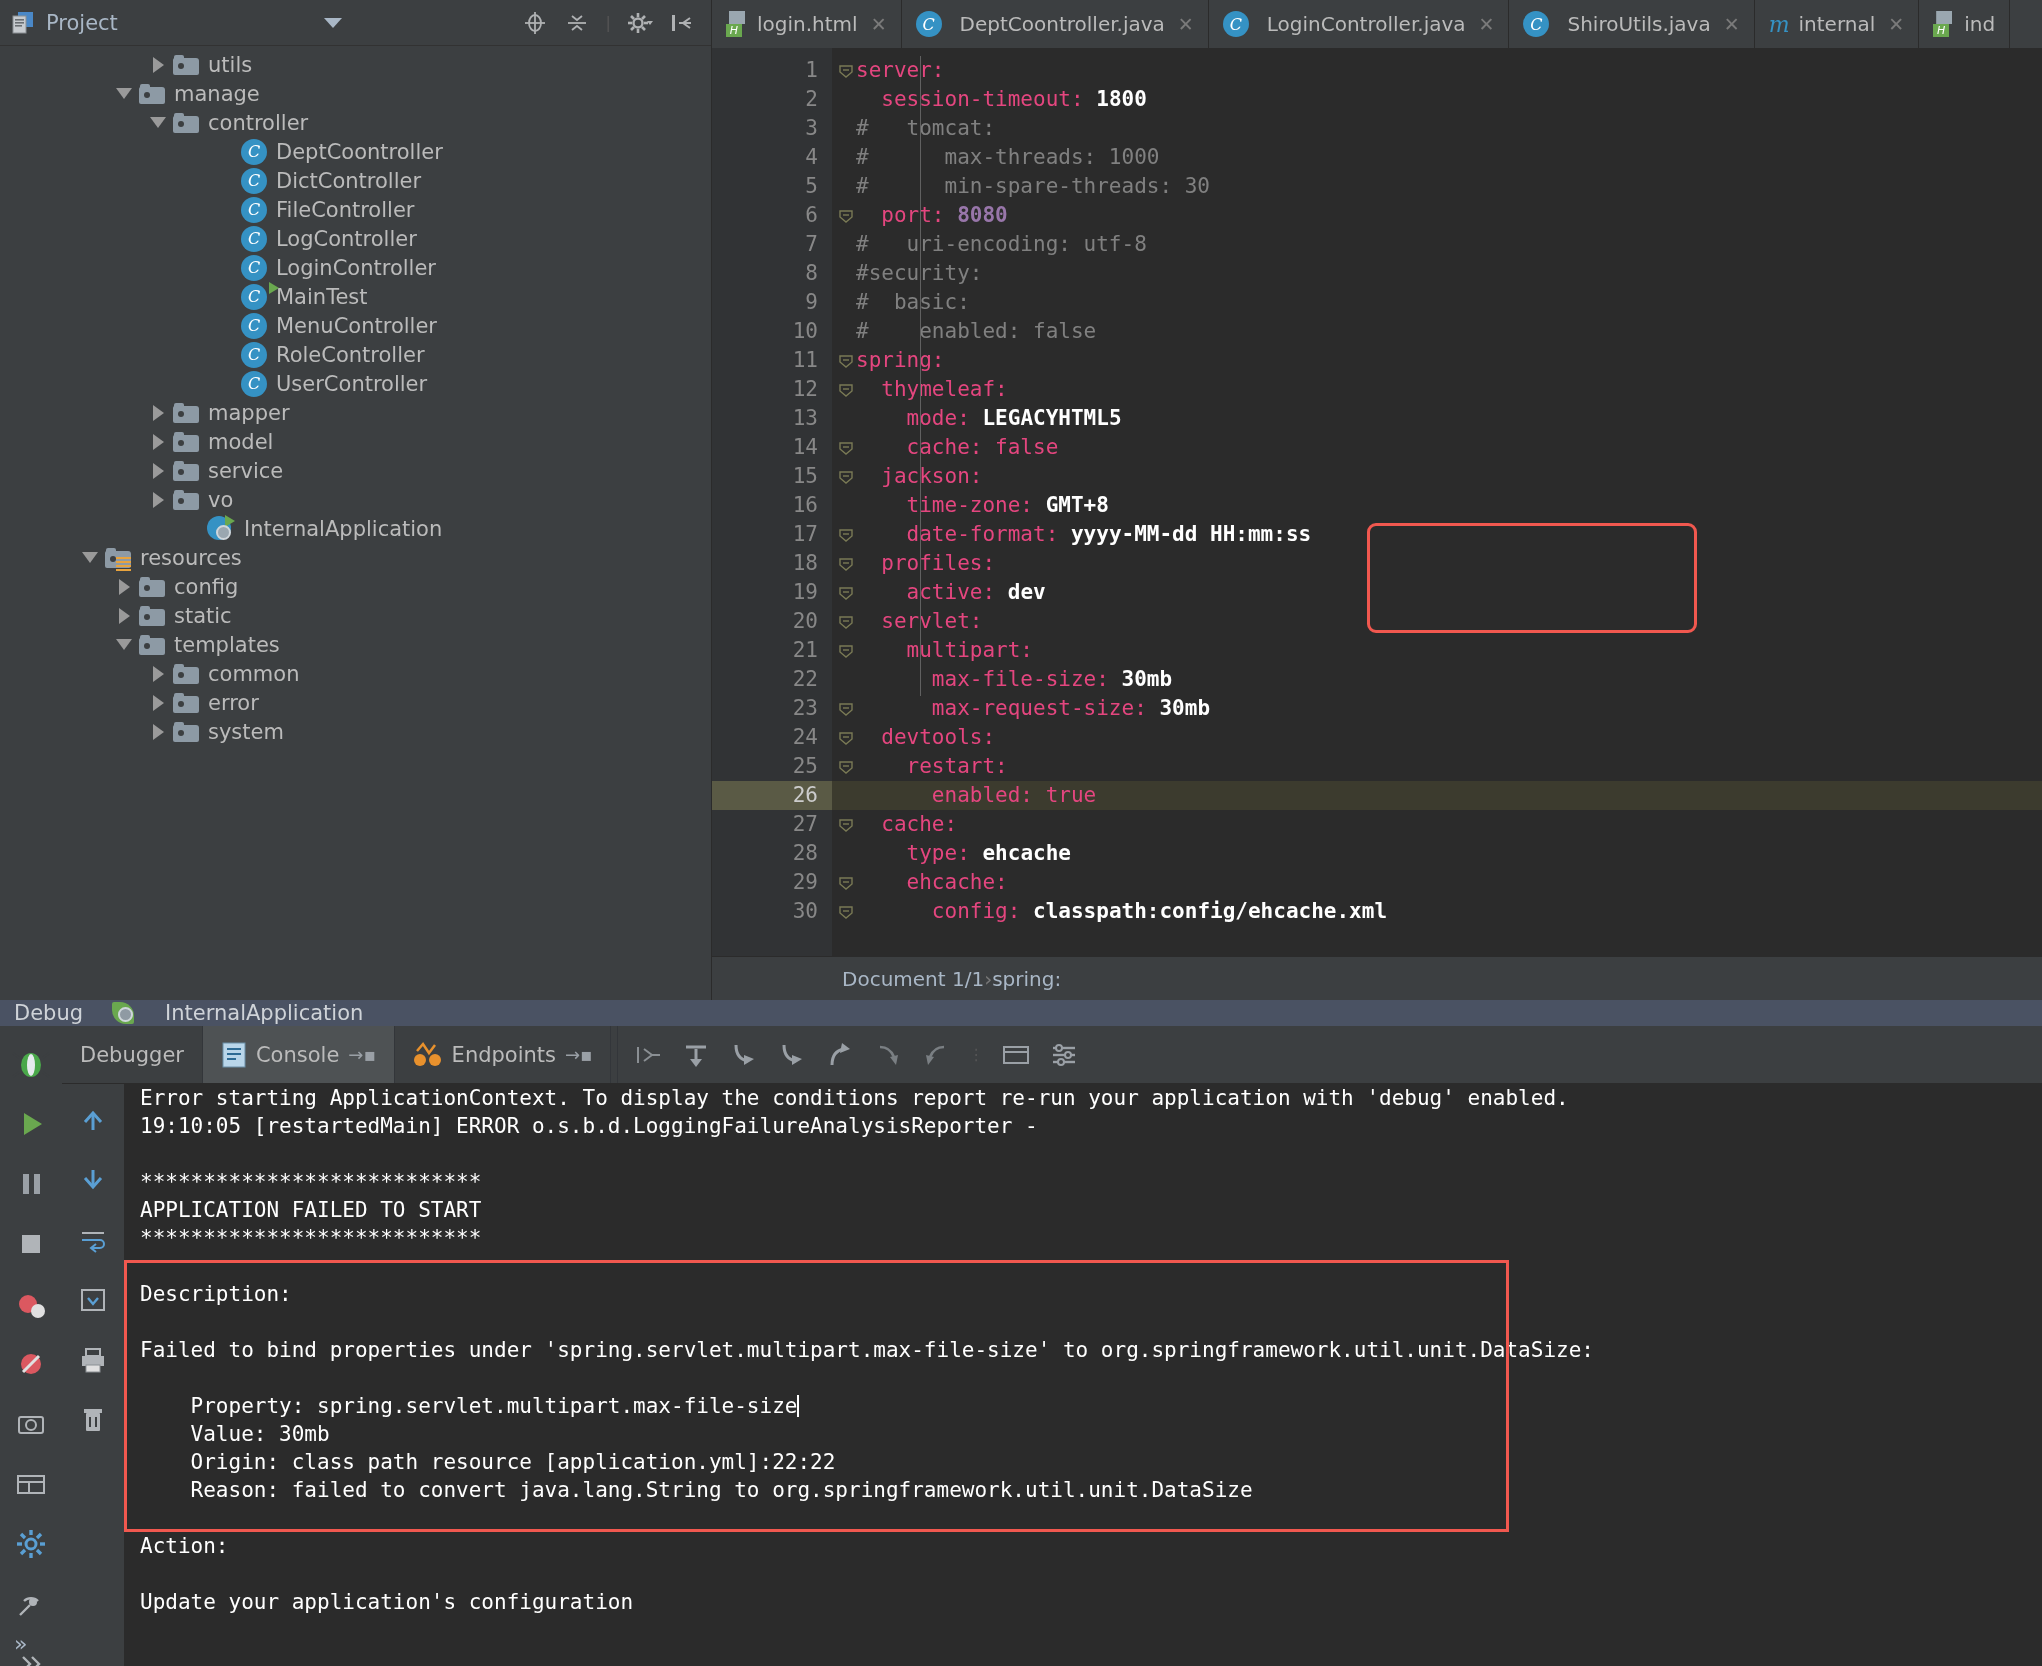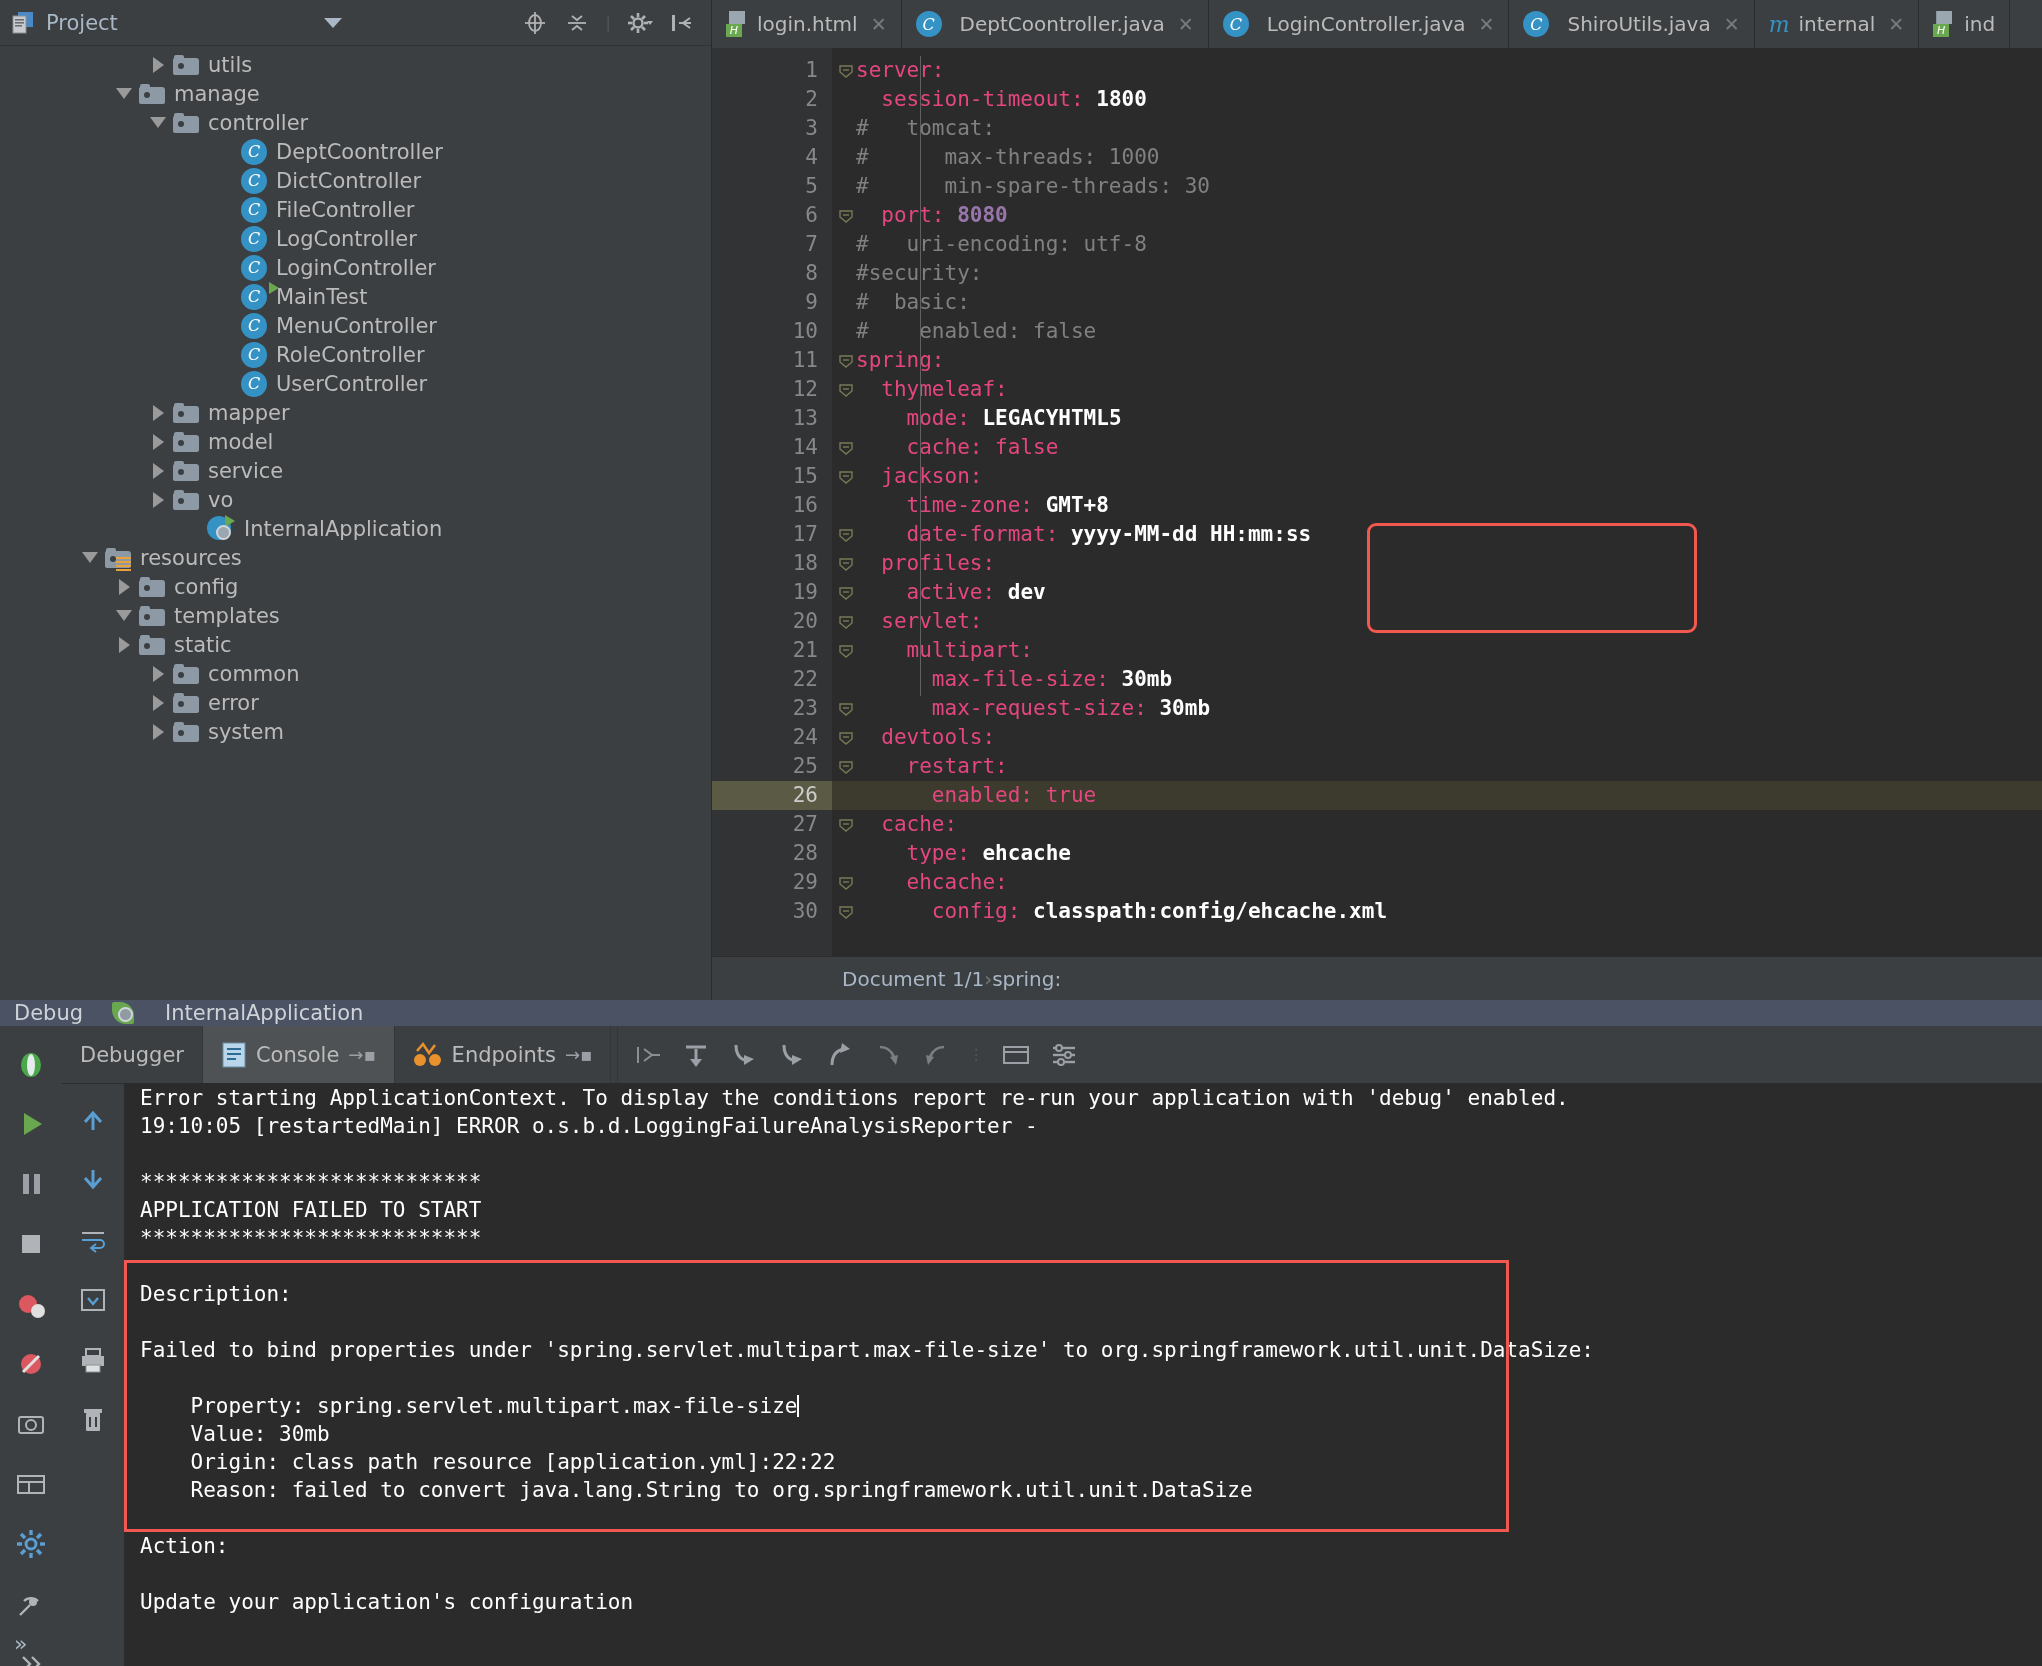--- a/index.html
+++ b/index.html
@@ -312,35 +312,35 @@
             <span class="arrow-slot">
               <i class="arrow-r"></i>
             </span>
             <span class="folder">
               <i class="fdot"></i>
             </span>
             <span class="tlabel">config</span>
           </div>
           <div class="trow" style="padding-left: 68px;">
             <span class="arrow-slot">
+              <i class="arrow-r"></i>
+            </span>
+            <span class="folder">
+              <i class="fdot"></i>
+            </span>
+            <span class="tlabel">static</span>
+          </div>
+          <div class="trow" style="padding-left: 68px;">
+            <span class="arrow-slot">
               <i class="arrow-d"></i>
             </span>
             <span class="folder">
               <i class="fdot"></i>
             </span>
             <span class="tlabel">templates</span>
-          </div>
-          <div class="trow" style="padding-left: 68px;">
-            <span class="arrow-slot">
-              <i class="arrow-r"></i>
-            </span>
-            <span class="folder">
-              <i class="fdot"></i>
-            </span>
-            <span class="tlabel">static</span>
           </div>
           <div class="trow" style="padding-left: 102px;">
             <span class="arrow-slot">
               <i class="arrow-r"></i>
             </span>
             <span class="folder">
               <i class="fdot"></i>
             </span>
             <span class="tlabel">common</span>
           </div>

